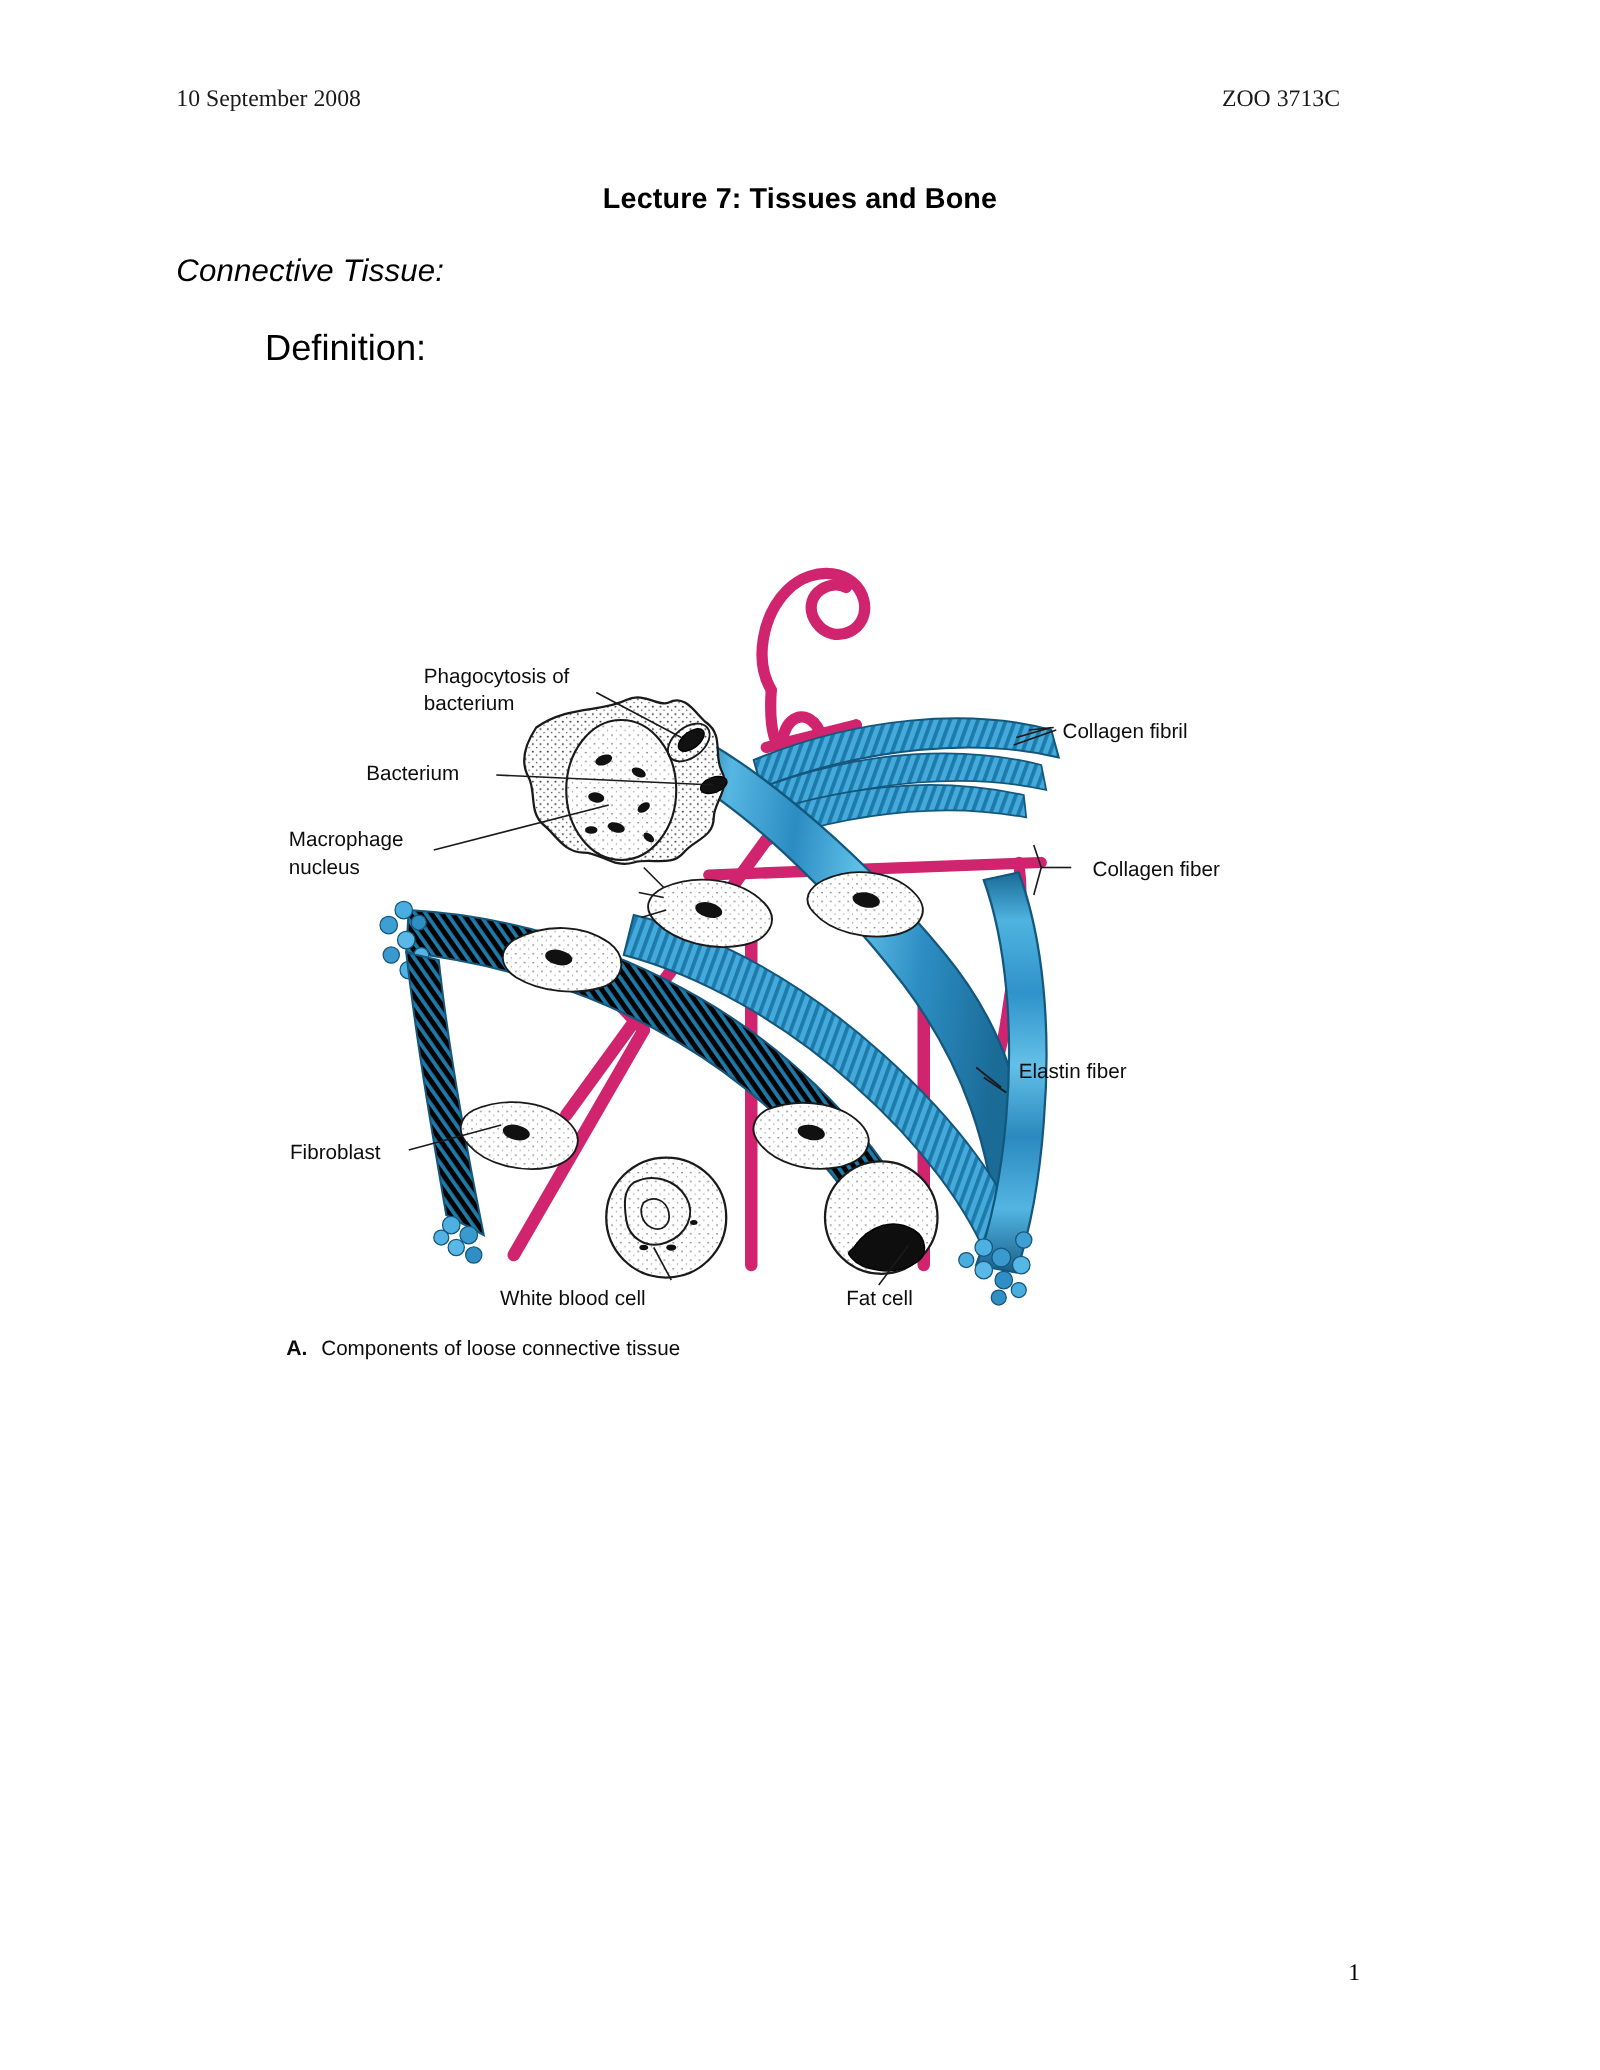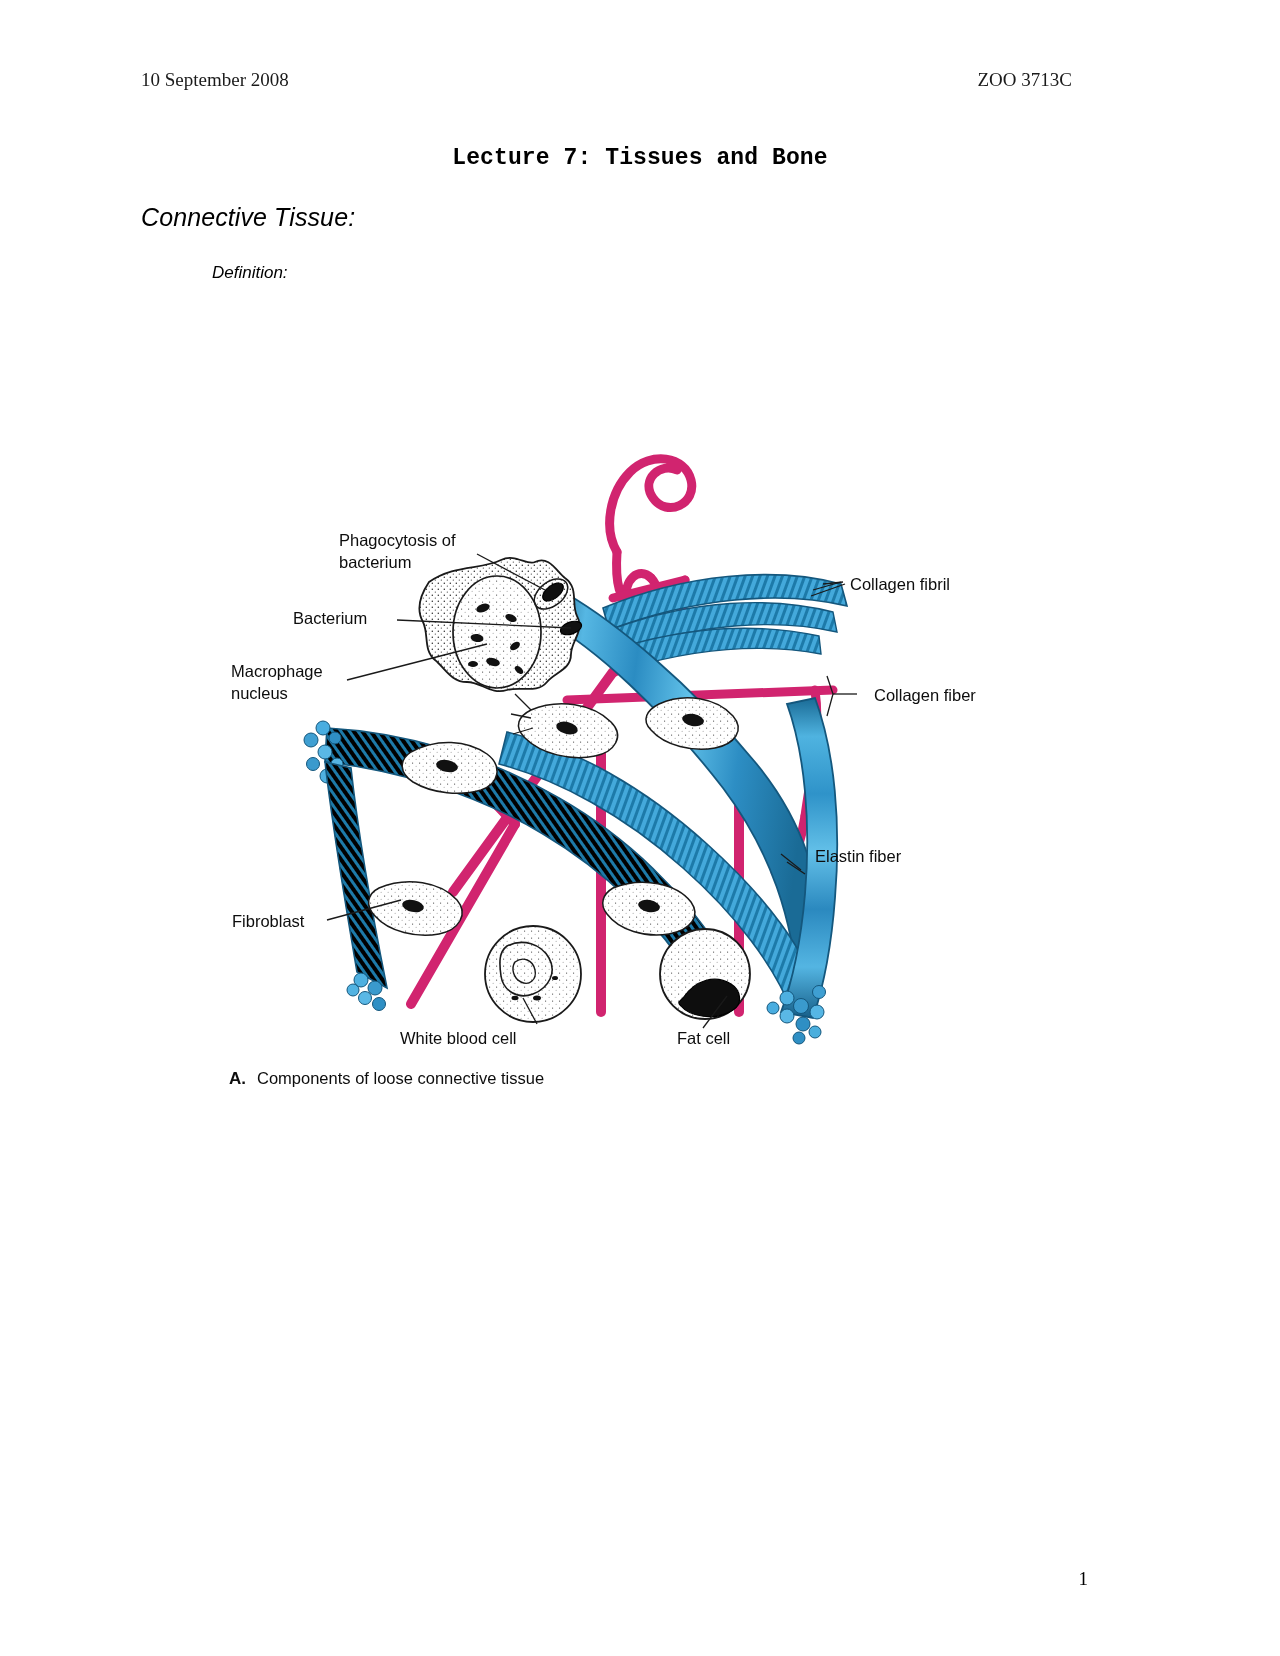--- a/index.html
+++ b/index.html
@@ -39,40 +39,38 @@
   
   .doc-title {
     position: absolute;
     top: 145px;
     left: 0;
     width: 1280px;
     text-align: center;
     font-size: 23px;
     font-weight: bold;
     letter-spacing: 0.1px;
-    font-family: Liberation Mono, monospace;
   }
 
   
   .h-level-1 {
     position: absolute;
     top: 203px;
     left: 141px;
     font-size: 25px;
     font-weight: normal;
     letter-spacing: 0.1px;
     font-style: italic;
   }
   .h-level-2 {
     position: absolute;
     top: 263px;
     left: 212px;
-    font-size: 17px;
+    font-size: 29px;
     font-weight: normal;
-    font-style: italic;
   }
   .h-level-3 {
     position: absolute;
     top: 383px;
     left: 211px;
     font-size: 25px;
     font-weight: normal;
   }
 
   

